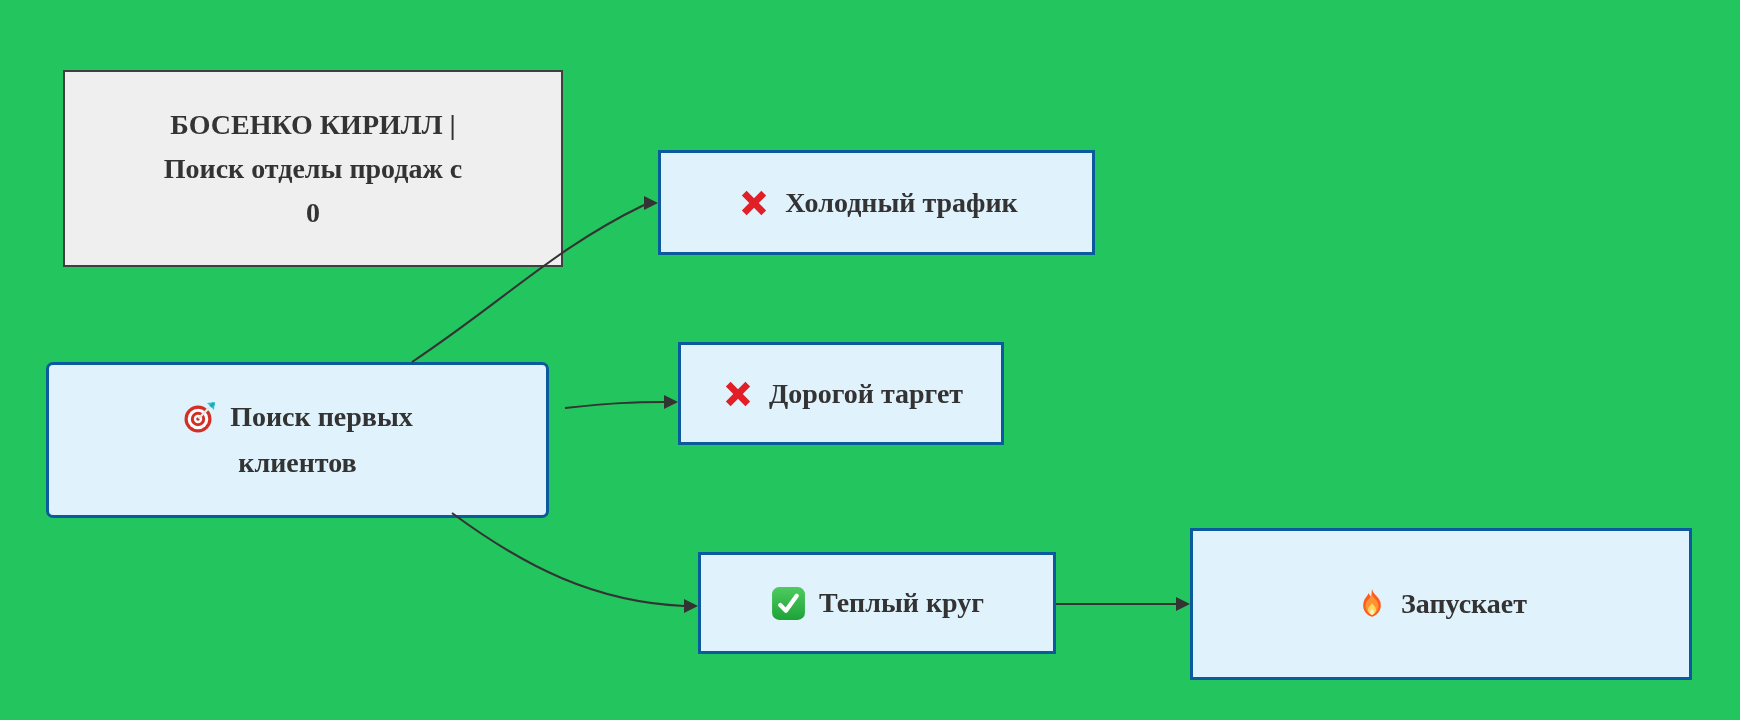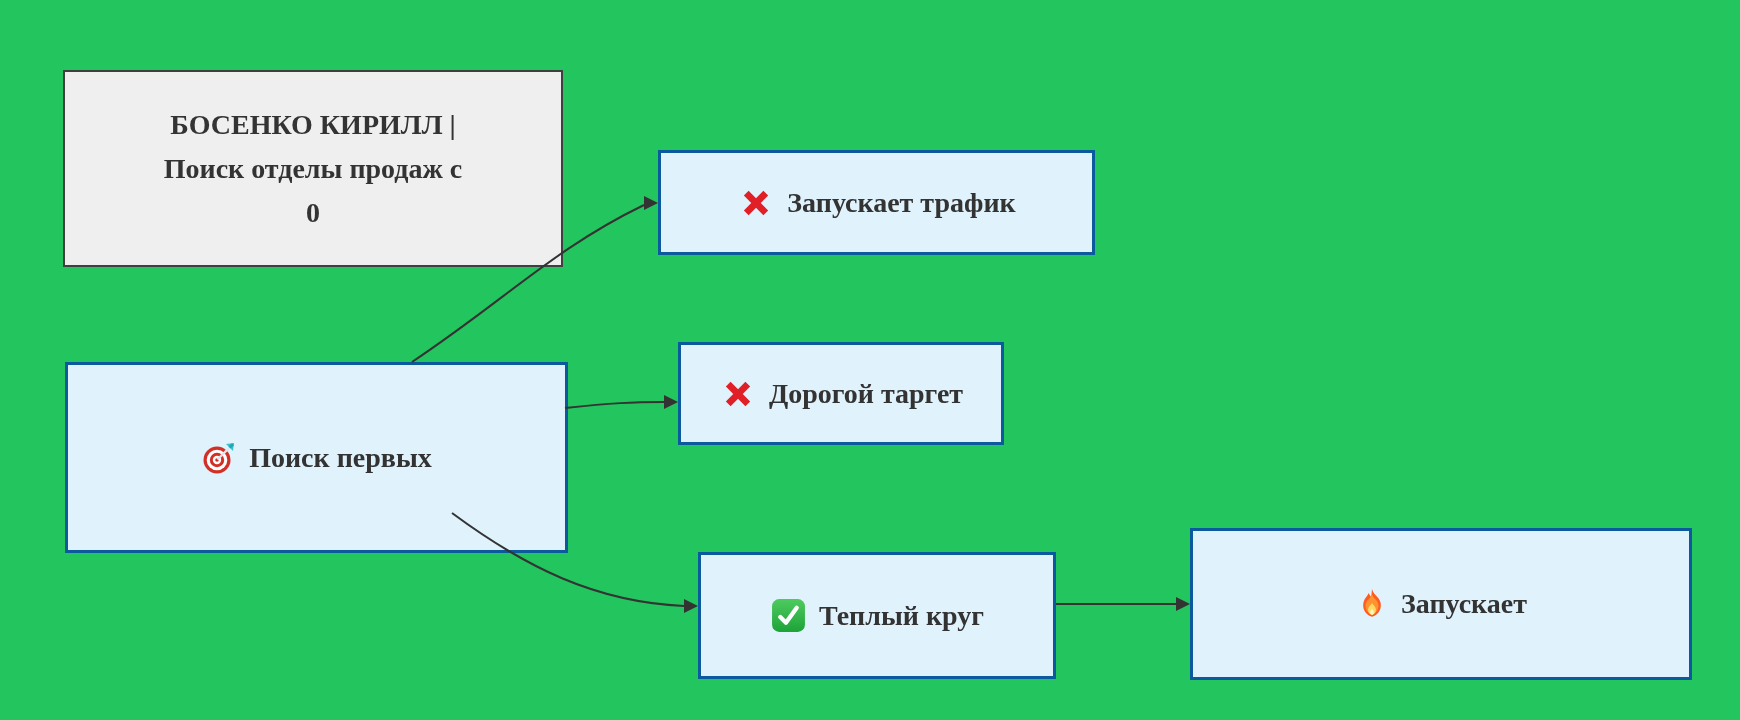--- a/index.html
+++ b/index.html
@@ -86,61 +86,62 @@
     <path class="edge-path" d="M 1056 604 L 1176 604"></path>
     <polygon class="arrowhead" points="1176,597 1176,611 1190,604"></polygon>
   </svg>
 
   <div class="node gray" style="left:63px; top:70px; width:500px; height:197px;">
     <div>БОСЕНКО КИРИЛЛ |</div>
     <div>Поиск отделы продаж с</div>
     <div>0</div>
   </div>
 
-  <div class="node blue" style="left:65px; top:362px; width:503px; height:191px;">
+  <div class="node blue" style="left:46px; top:362px; width:503px; height:156px;border-radius:7px;">
     <div class="icon-row">
       <span class="icon">
         <svg width="36" height="36" viewBox="0 0 36 36">
           <circle cx="16" cy="20" r="13.5" fill="#d22f27"></circle>
           <circle cx="16" cy="20" r="10.3" fill="#ffffff"></circle>
           <circle cx="16" cy="20" r="7.2" fill="#d22f27"></circle>
           <circle cx="16" cy="20" r="4.2" fill="#ffffff"></circle>
           <circle cx="16" cy="20" r="1.8" fill="#d22f27"></circle>
           <line x1="16.5" y1="19.5" x2="28" y2="8" stroke="#dfe8ec" stroke-width="2.4"></line>
           <polygon points="25,4 33,3 32,11" fill="#35c3d0"></polygon>
           <polygon points="27.5,6.5 31,3.2 33,5.2 29.5,8.6" fill="#1fa6b4"></polygon>
         </svg>
       </span>
       <span>Поиск первых</span>
     </div>
+    <div>клиентов</div>
   </div>
 
   <div class="node blue" style="left:658px; top:150px; width:437px; height:105px;">
     <div class="icon-row">
       <span class="icon">
         <svg width="38" height="38" viewBox="0 0 36 36">
           <path fill="#e01f26" d="M6.5 11 L11 6.5 L18 13.5 L25 6.5 L29.5 11 L22.5 18 L29.5 25 L25 29.5 L18 22.5 L11 29.5 L6.5 25 L13.5 18 Z"></path>
         </svg>
       </span>
-      <span>Запускает трафик</span>
+      <span>Холодный трафик</span>
     </div>
   </div>
 
   <div class="node blue" style="left:678px; top:342px; width:326px; height:103px;">
     <div class="icon-row">
       <span class="icon">
         <svg width="38" height="38" viewBox="0 0 36 36">
           <path fill="#e01f26" d="M6.5 11 L11 6.5 L18 13.5 L25 6.5 L29.5 11 L22.5 18 L29.5 25 L25 29.5 L18 22.5 L11 29.5 L6.5 25 L13.5 18 Z"></path>
         </svg>
       </span>
       <span>Дорогой таргет</span>
     </div>
   </div>
 
-  <div class="node blue" style="left:698px; top:552px; width:358px; height:127px;justify-content:center;">
+  <div class="node blue" style="left:698px; top:552px; width:358px; height:102px;justify-content:center;">
     <div class="icon-row">
       <span class="icon">
         <svg width="37" height="37" viewBox="0 0 36 36">
           <defs>
             <linearGradient id="chkgrad" x1="0" y1="0" x2="0" y2="1">
               <stop offset="0" stop-color="#4ecb5f"></stop>
               <stop offset="1" stop-color="#1da338"></stop>
             </linearGradient>
           </defs>
           <rect x="2" y="2" width="32" height="32" rx="7" fill="url(#chkgrad)" stroke="#14932" stroke-width="1"></rect>

